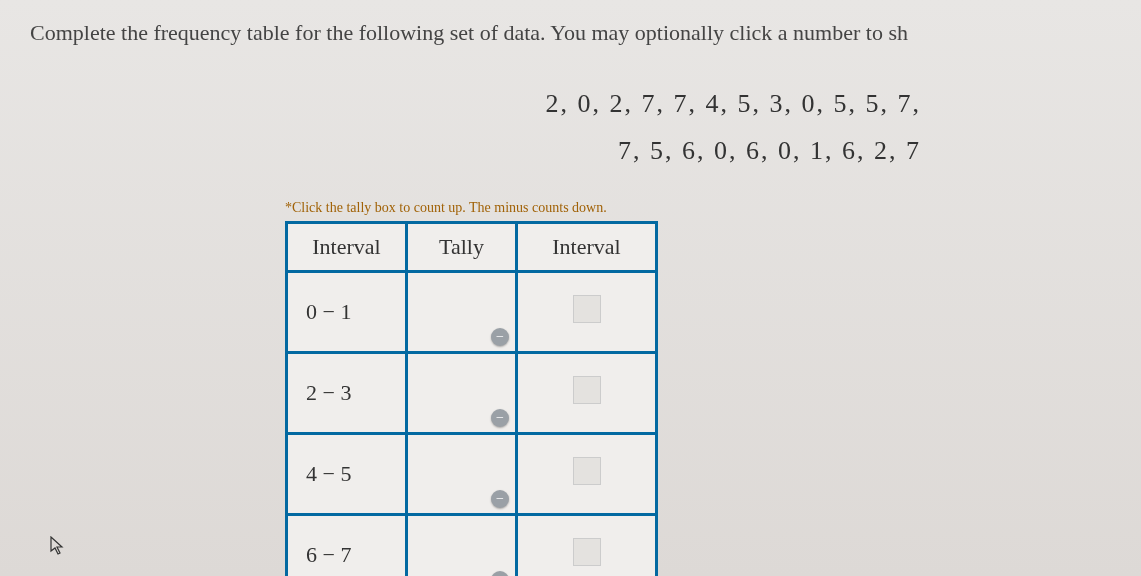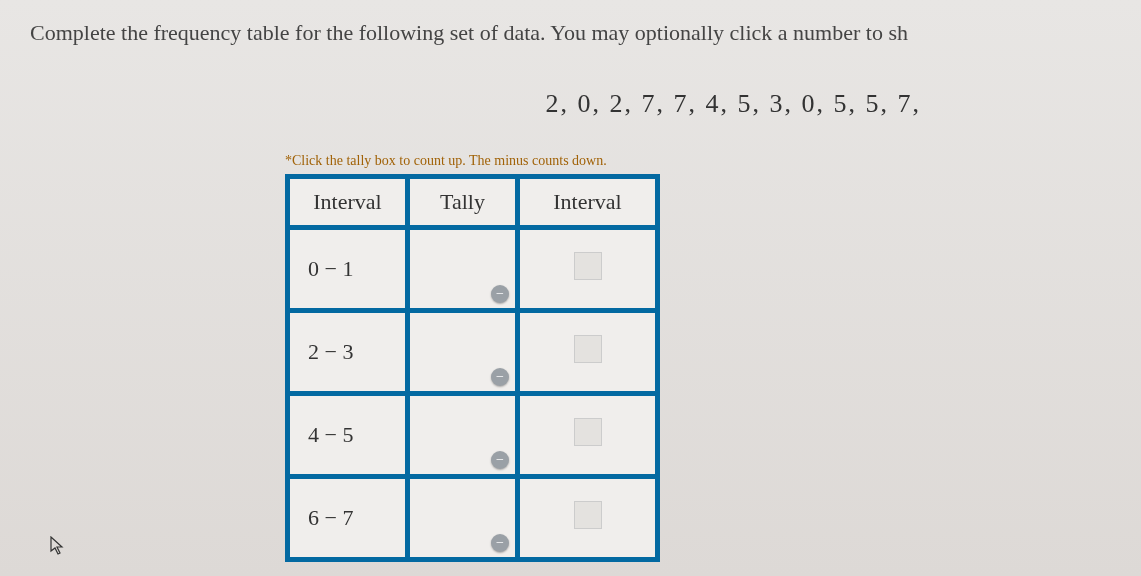--- a/index.html
+++ b/index.html
@@ -42,21 +42,21 @@
       margin-left: 255px;
     }
     .table-wrapper {
       margin-left: 255px;
     }
     table {
       border-collapse: collapse;
       background: #f0eeec;
     }
     th, td {
-      border: 5px solid #0369a1;
+      border: 3px solid #0369a1;
       font-size: 22px;
       color: #333;
       vertical-align: middle;
     }
     th {
       font-weight: normal;
       padding: 10px 18px;
       text-align: center;
     }
     th:nth-child(1) { width: 120px; }
@@ -105,20 +105,21 @@
       color: #333;
     }
   </style>
 </head>
 <body>
 
 <div class="instruction">Complete the frequency table for the following set of data. You may optionally click a number to sh</div>
 
 <div class="data-section">
   <div class="data-line">2,  0,  2,  7,  7,  4,  5,  3,  0,  5,  5,  7,</div>
+  <div class="data-line">7,  5,  6,  0,  6,  0,  1,  6,  2,  7</div>
 </div>
 
 <div class="hint">*Click the tally box to count up. The minus counts down.</div>
 
 <div class="table-wrapper">
   <table>
     <thead>
       <tr>
         <th>Interval</th>
         <th>Tally</th>

